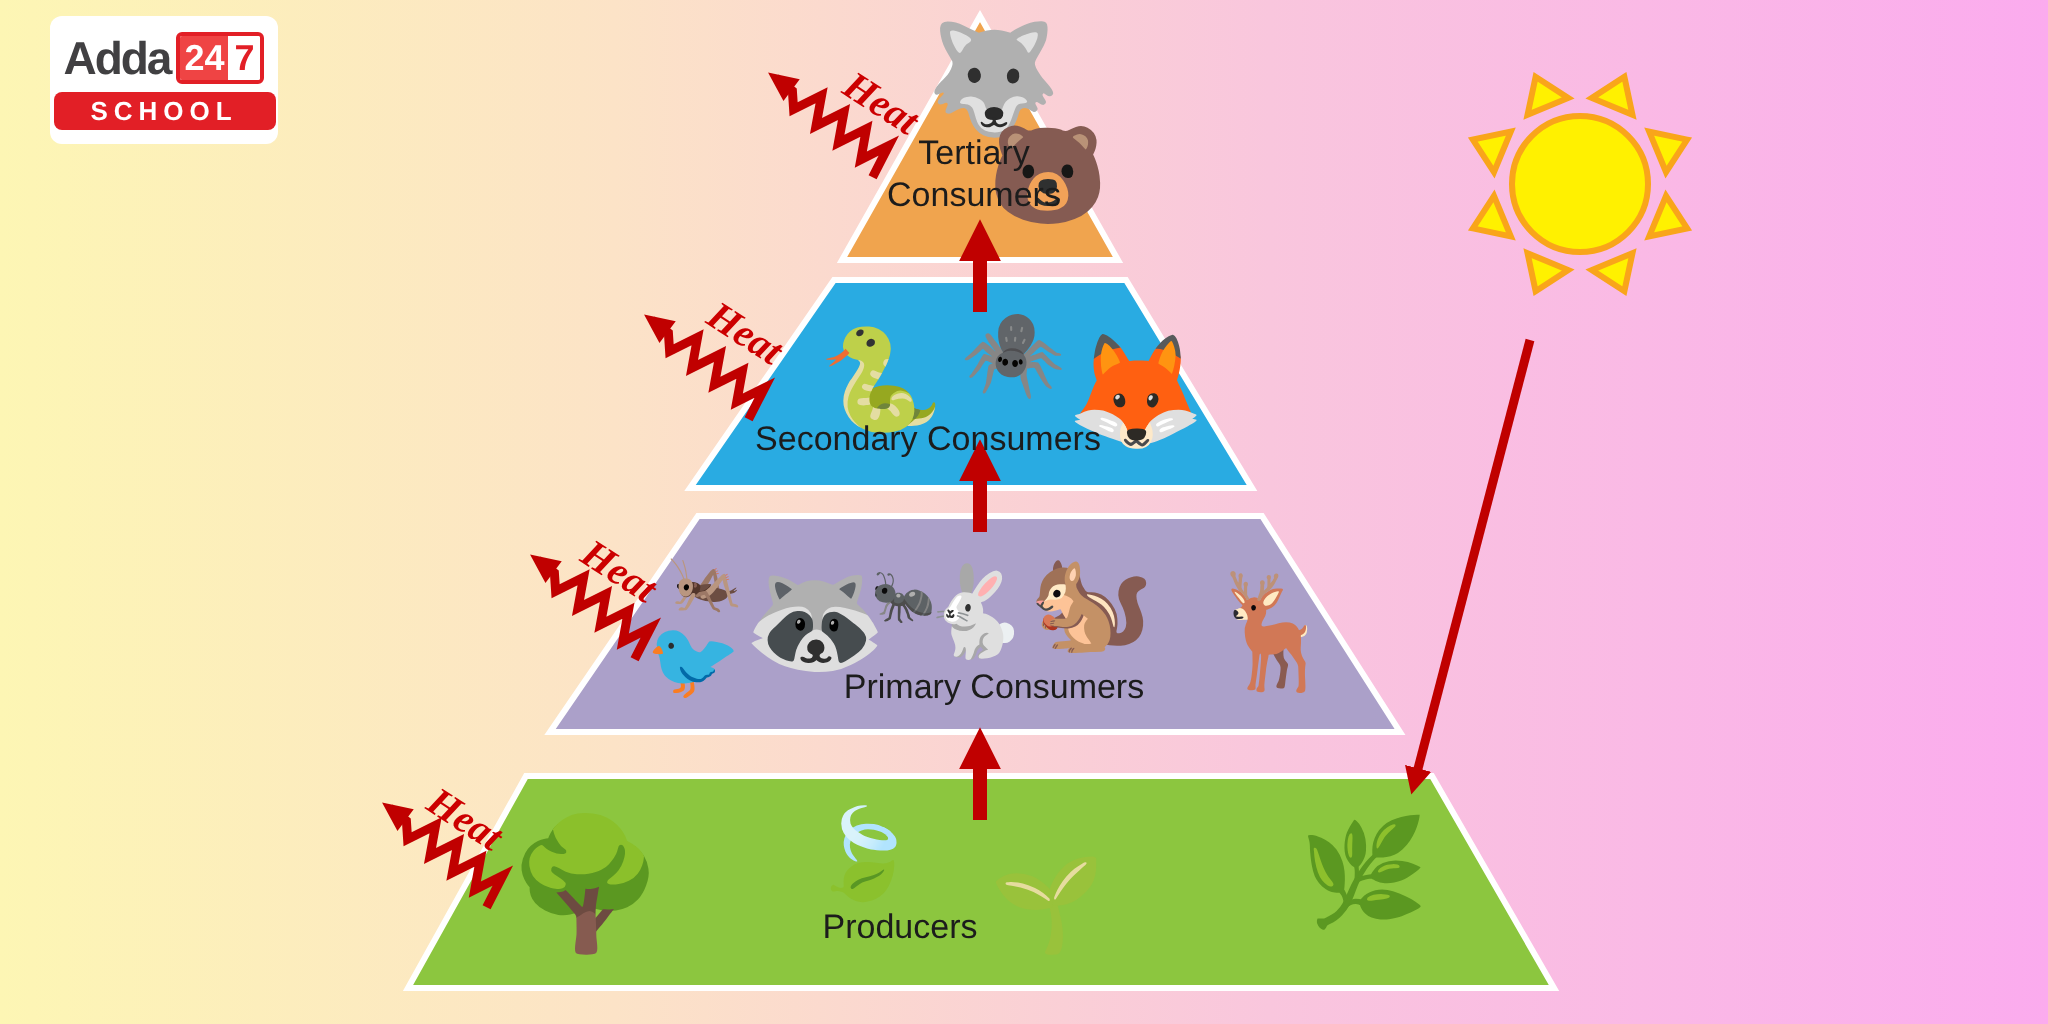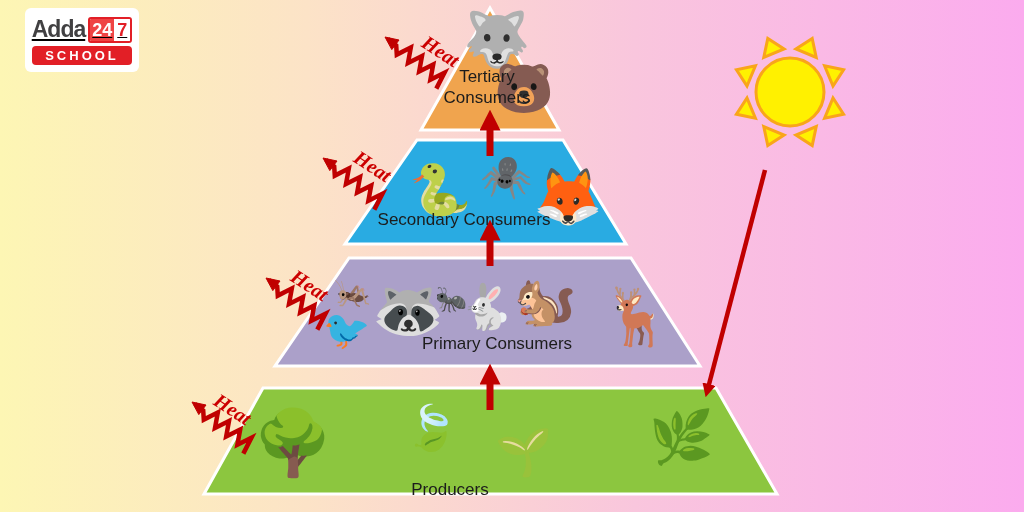--- a/index.html
+++ b/index.html
@@ -38,36 +38,36 @@
   }
   
   .logo{
     position:absolute;left:25px;top:8px;
     width:114px;height:64px;
     background:#ffffff;border-radius:6px;
     display:flex;flex-direction:column;
     align-items:center;justify-content:center;
     gap:3px;z-index:5;
   }
-  .logo-row{display:flex;align-items:flex-end;text-decoration:underline;}
+  .logo-row{display:flex;align-items:flex-start;}
   .logo-brand{
     color:#414042;font-weight:bold;font-size:23px;
     letter-spacing:-1px;margin-right:3px;
   }
   .logo-badge{
     display:flex;border:2px solid #e21f26;border-radius:3px;
     overflow:hidden;font-weight:bold;font-size:18px;line-height:1;
   }
   .logo-badge .b24{background:#ef4444;color:#ffffff;padding:2px 2px;}
   .logo-badge .b7{background:#ffffff;color:#e21f26;padding:2px 3px;}
   .logo-school{
     background:#e21f26;color:#ffffff;
     border-radius:4px;
     font-weight:bold;font-size:13px;letter-spacing:3px;
-    padding:2px 0;width:100px;text-align:center;
+    padding:2px 0;width:111px;text-align:center;
   }
 </style>
 </head>
 <body>
 
 <div class="stage">
 
   <svg width="1024" height="512" viewBox="0 0 1024 512">
     <defs>
       <marker id="ah" viewBox="0 0 10 10" refX="6" refY="5" markerWidth="3" markerHeight="3" orient="auto">
@@ -110,21 +110,21 @@
 
     <text class="heat-text" text-anchor="middle" transform="translate(437,57) rotate(33)">Heat</text>
     <text class="heat-text" text-anchor="middle" transform="translate(369,172) rotate(33)">Heat</text>
     <text class="heat-text" text-anchor="middle" transform="translate(306,291) rotate(33)">Heat</text>
     <text class="heat-text" text-anchor="middle" transform="translate(229,415) rotate(33)">Heat</text>
   </svg>
 
   <div class="lvl-label" style="left:464px;top:209px;">Secondary Consumers</div>
   <div class="lvl-label wrap" style="left:487px;top:66px;">Tertiary Consumers</div>
   <div class="lvl-label" style="left:497px;top:333px;">Primary Consumers</div>
-  <div class="lvl-label" style="left:450px;top:479px;">Producers</div>
+  <div class="lvl-label" style="left:450px;top:453px;">Producers</div>
 
   <span class="organism" style="left:497px;top:40px;font-size:54px;">🐺</span>
   <span class="organism" style="left:524px;top:88px;font-size:48px;">🐻</span>
 
   <span class="organism" style="left:441px;top:190px;font-size:50px;">🐍</span>
   <span class="organism" style="left:507px;top:177px;font-size:42px;">🕷️</span>
   <span class="organism" style="left:568px;top:197px;font-size:56px;">🦊</span>
 
   <span class="organism" style="left:353px;top:292px;font-size:30px;">🦗</span>
   <span class="organism" style="left:347px;top:330px;font-size:38px;">🐦</span>

